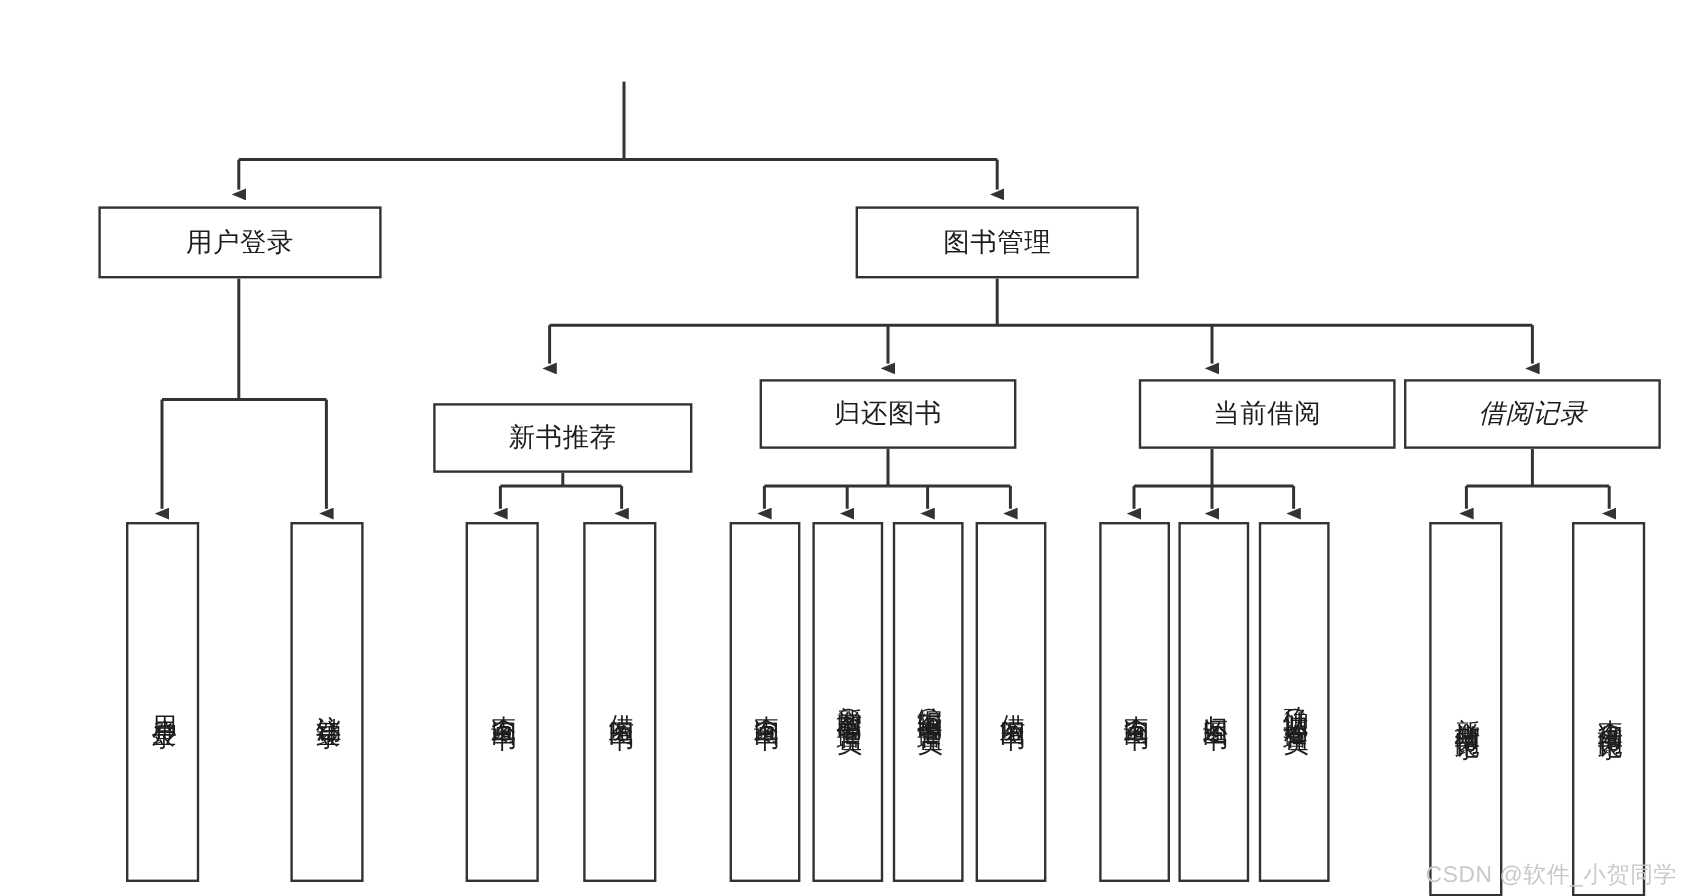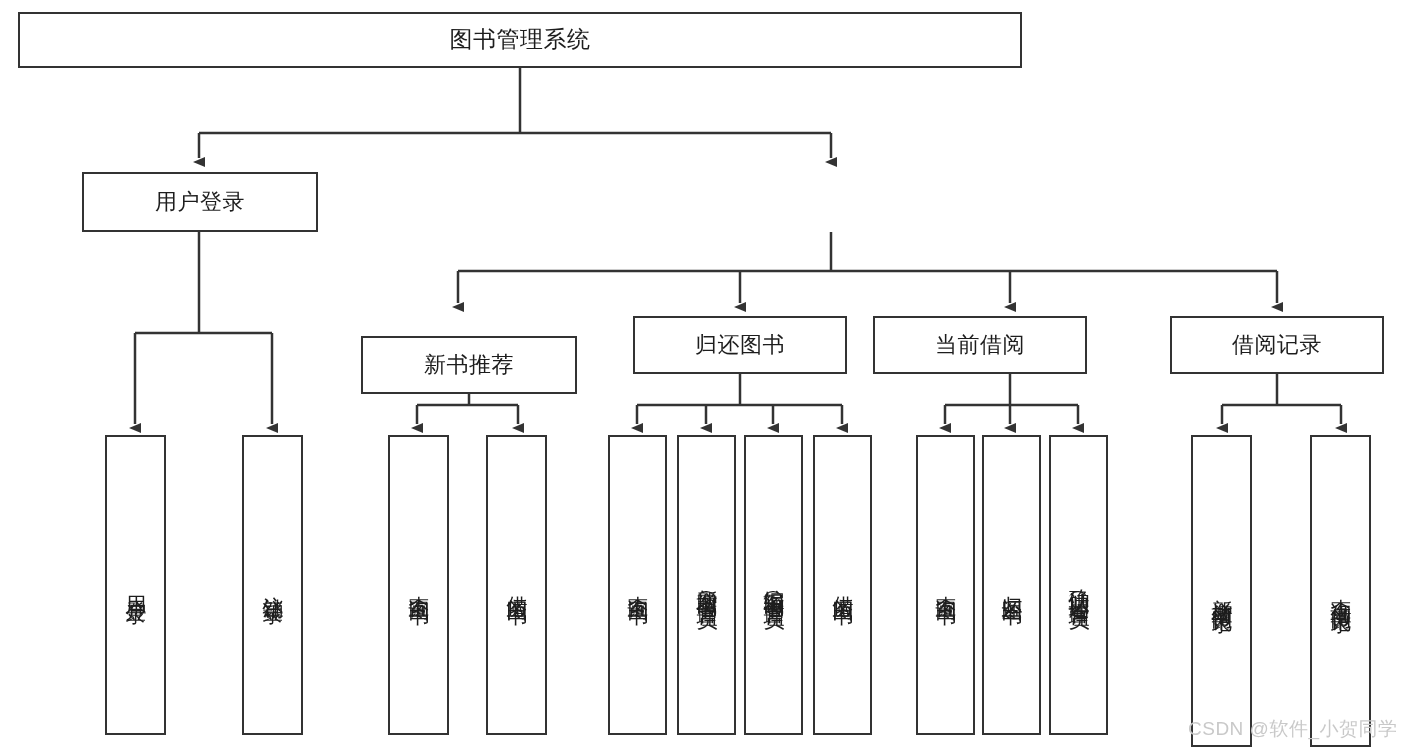--- a/index.html
+++ b/index.html
@@ -92,38 +92,38 @@
       <path d="M1010,405 L1010,424" marker-end="url(#arrow)"></path>
       <path d="M1078,405 L1078,424" marker-end="url(#arrow)"></path>
 
       <path d="M1277,374 L1277,405"></path>
       <path d="M1222,405 L1341,405"></path>
       <path d="M1222,405 L1222,424" marker-end="url(#arrow)"></path>
       <path d="M1341,405 L1341,424" marker-end="url(#arrow)"></path>
     </g>
   </svg>
 
-  <div class="node root" style="left:18px;top:12px;width:1004px;height:56px;">
-    <span class="lbl">图书管理系统</span>
-  </div>
 
   <div class="node" style="left:82px;top:172px;width:236px;height:60px;">
     <span class="lbl">用户登录</span>
+  </div>
+  <div class="node" style="left:713px;top:172px;width:236px;height:60px;">
+    <span class="lbl">图书管理</span>
   </div>
 
   <div class="node" style="left:361px;top:336px;width:216px;height:58px;">
     <span class="lbl">新书推荐</span>
   </div>
   <div class="node" style="left:633px;top:316px;width:214px;height:58px;">
     <span class="lbl">归还图书</span>
   </div>
-  <div class="node" style="left:873px;top:316px;width:214px;height:58px;">
+  <div class="node" style="left:949px;top:316px;width:214px;height:58px;">
     <span class="lbl">当前借阅</span>
   </div>
-  <div class="node" style="left:1170px;top:316px;width:214px;height:58px;">
+  <div class="node" style="left:1170px;top:316px;width:214px;height:58px;font-style:italic;">
     <span class="lbl">借阅记录</span>
   </div>
 
   <div class="node vert" style="left:105px;top:435px;width:61px;height:300px;">
     <span class="lbl">用户登录</span>
   </div>
   <div class="node vert" style="left:242px;top:435px;width:61px;height:300px;">
     <span class="lbl">注销登录</span>
   </div>
 

